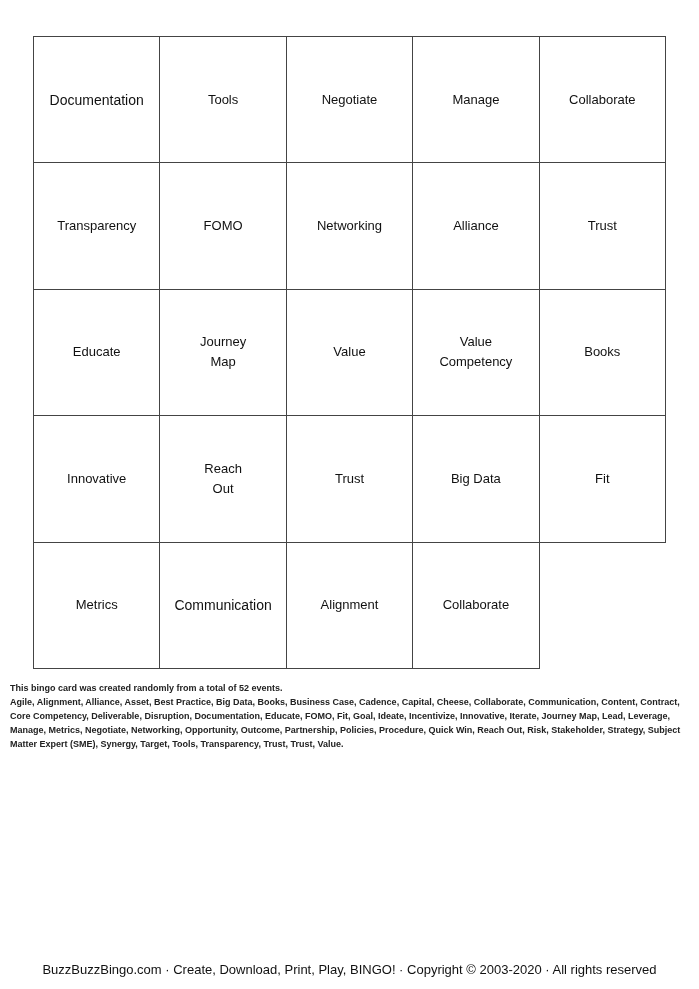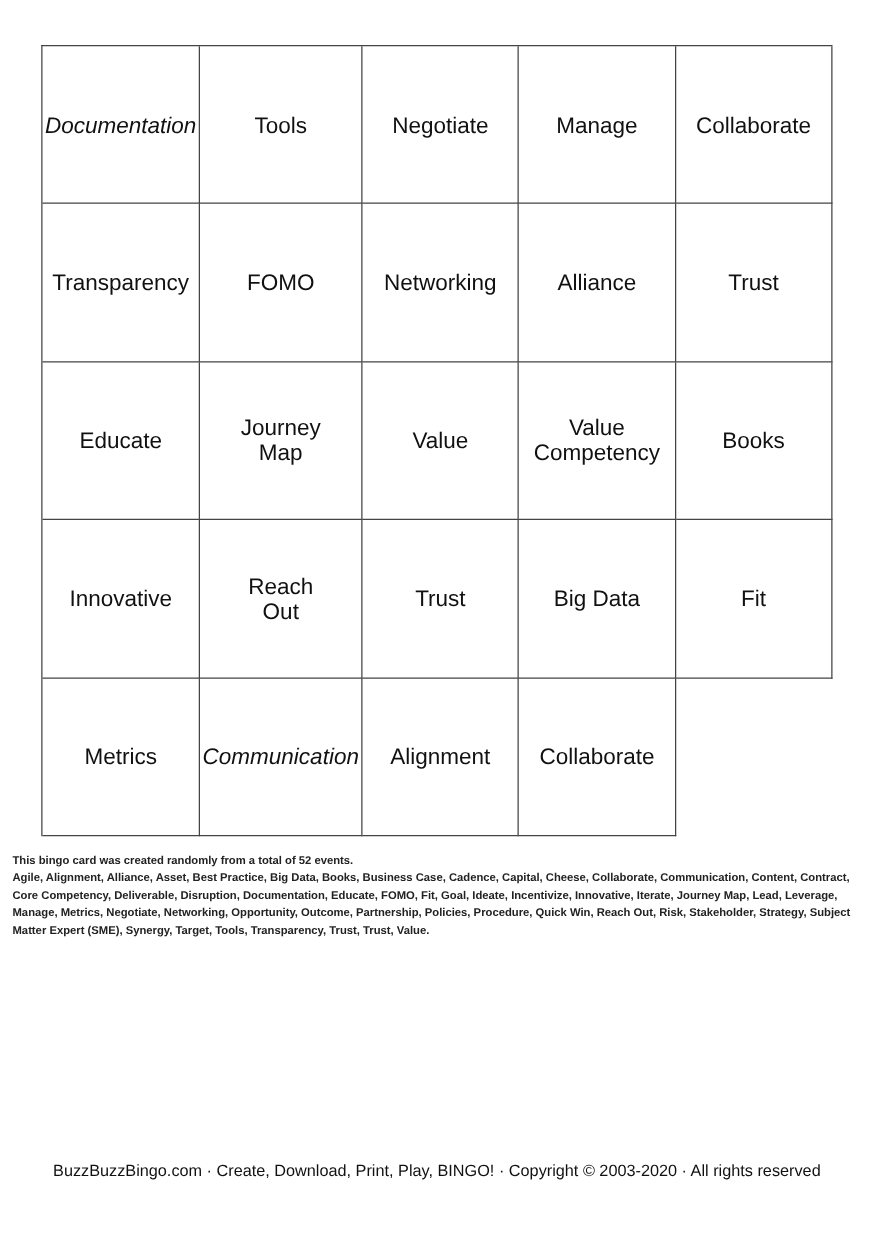--- a/index.html
+++ b/index.html
@@ -9,30 +9,30 @@
     width: 633px; height: 633px;
     display: grid;
     grid-template-columns: repeat(5, 1fr);
     grid-template-rows: repeat(5, 1fr);
     border-top: 1px solid #444; border-left: 1px solid #444;
     box-sizing: border-box;
   }
   .cell {
     border-right: 1px solid #444; border-bottom: 1px solid #444;
     display: flex; align-items: center; justify-content: center;
-    text-align: center; font-size: 18px; line-height: 20px;
+    text-align: center; font-size: 13px; line-height: 20px;
     white-space: pre-line; padding: 2px; box-sizing: border-box;
   }
-  .cell.xsmall { font-size: 18px; font-style: italic; }
+  .cell.xsmall { font-size: 14px; }
   .info {
     position: absolute; left: 10px; top: 681px; width: 680px;
     font-size: 9px; line-height: 14px; color: #222; font-weight: bold;
   }
   .footer {
-    position: absolute; left: 0; top: 929px; width: 699px;
+    position: absolute; left: 0; top: 962px; width: 699px;
     text-align: center; font-size: 13px; color: #111;
   }
 </style>
 </head>
 <body>
 
 <div class="grid">
   <div class="cell xsmall">Documentation</div>
   <div class="cell">Tools</div>
   <div class="cell">Negotiate</div>

